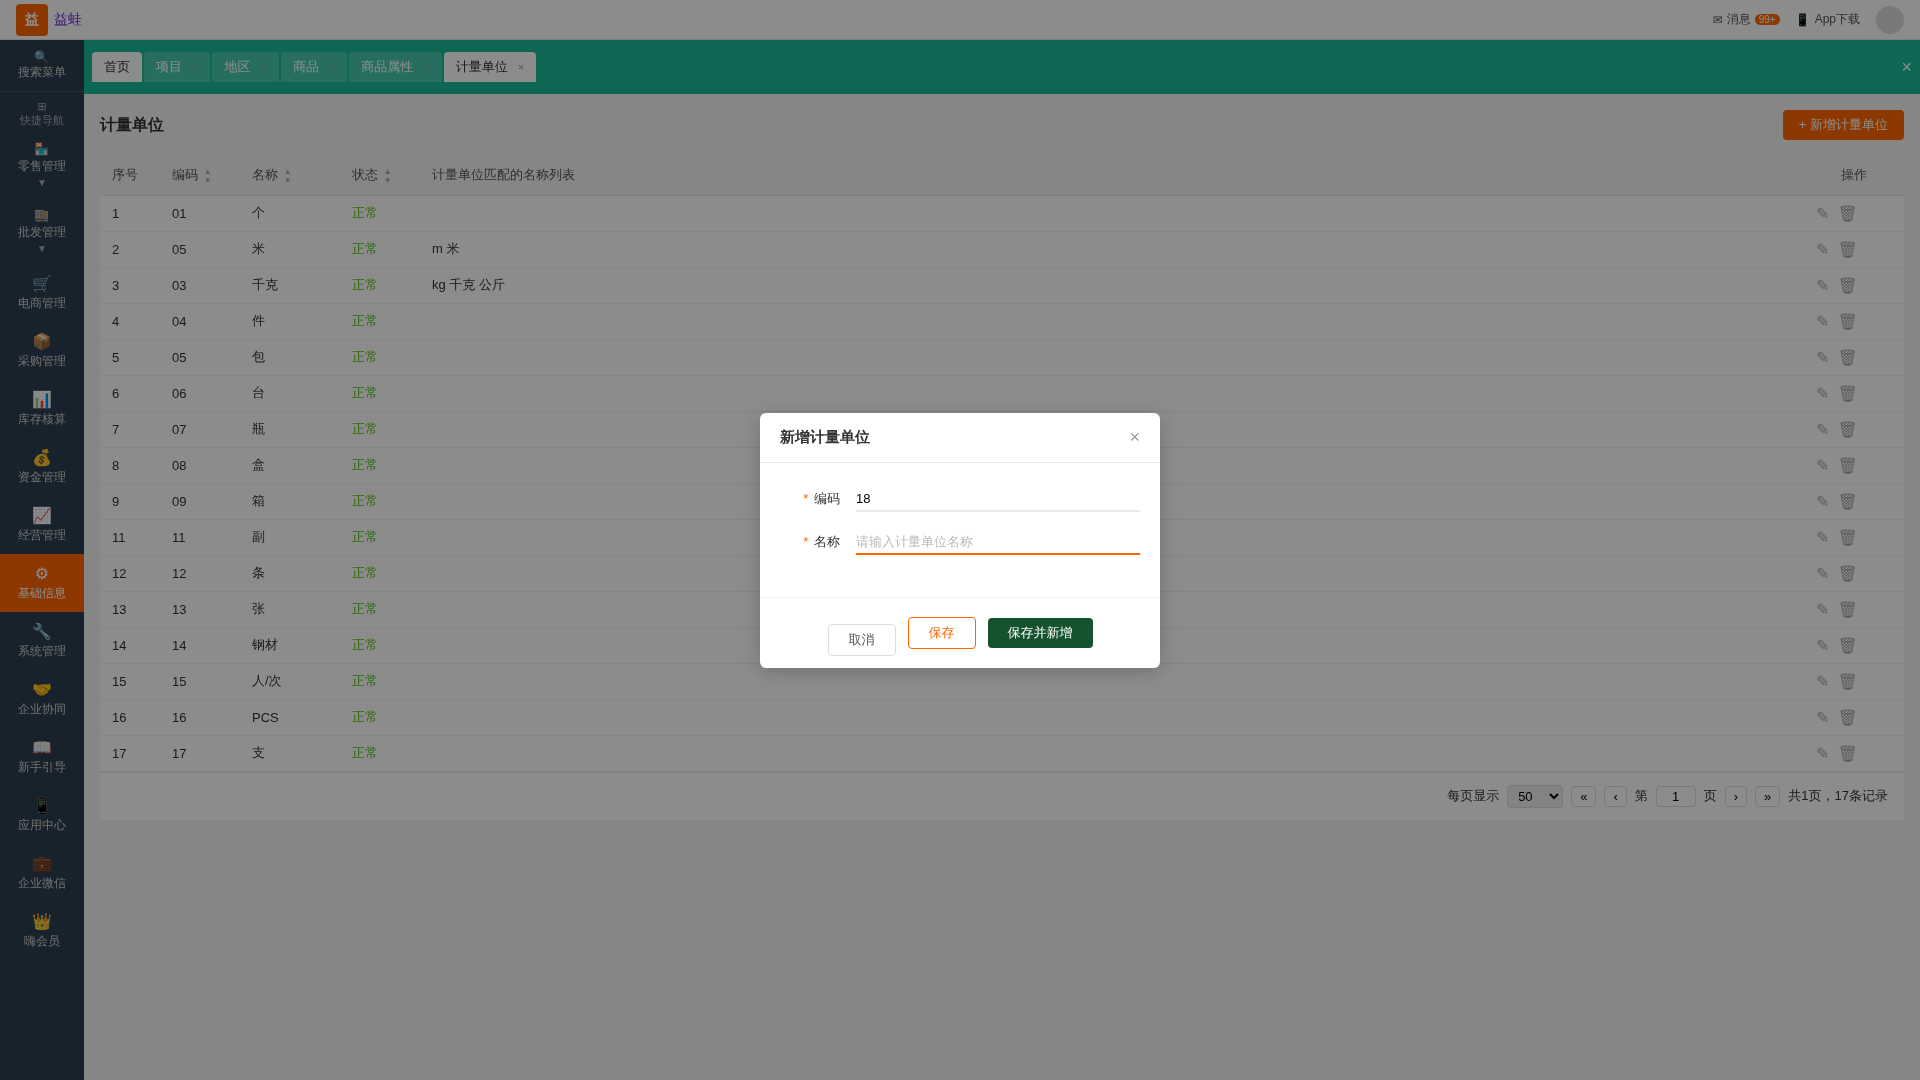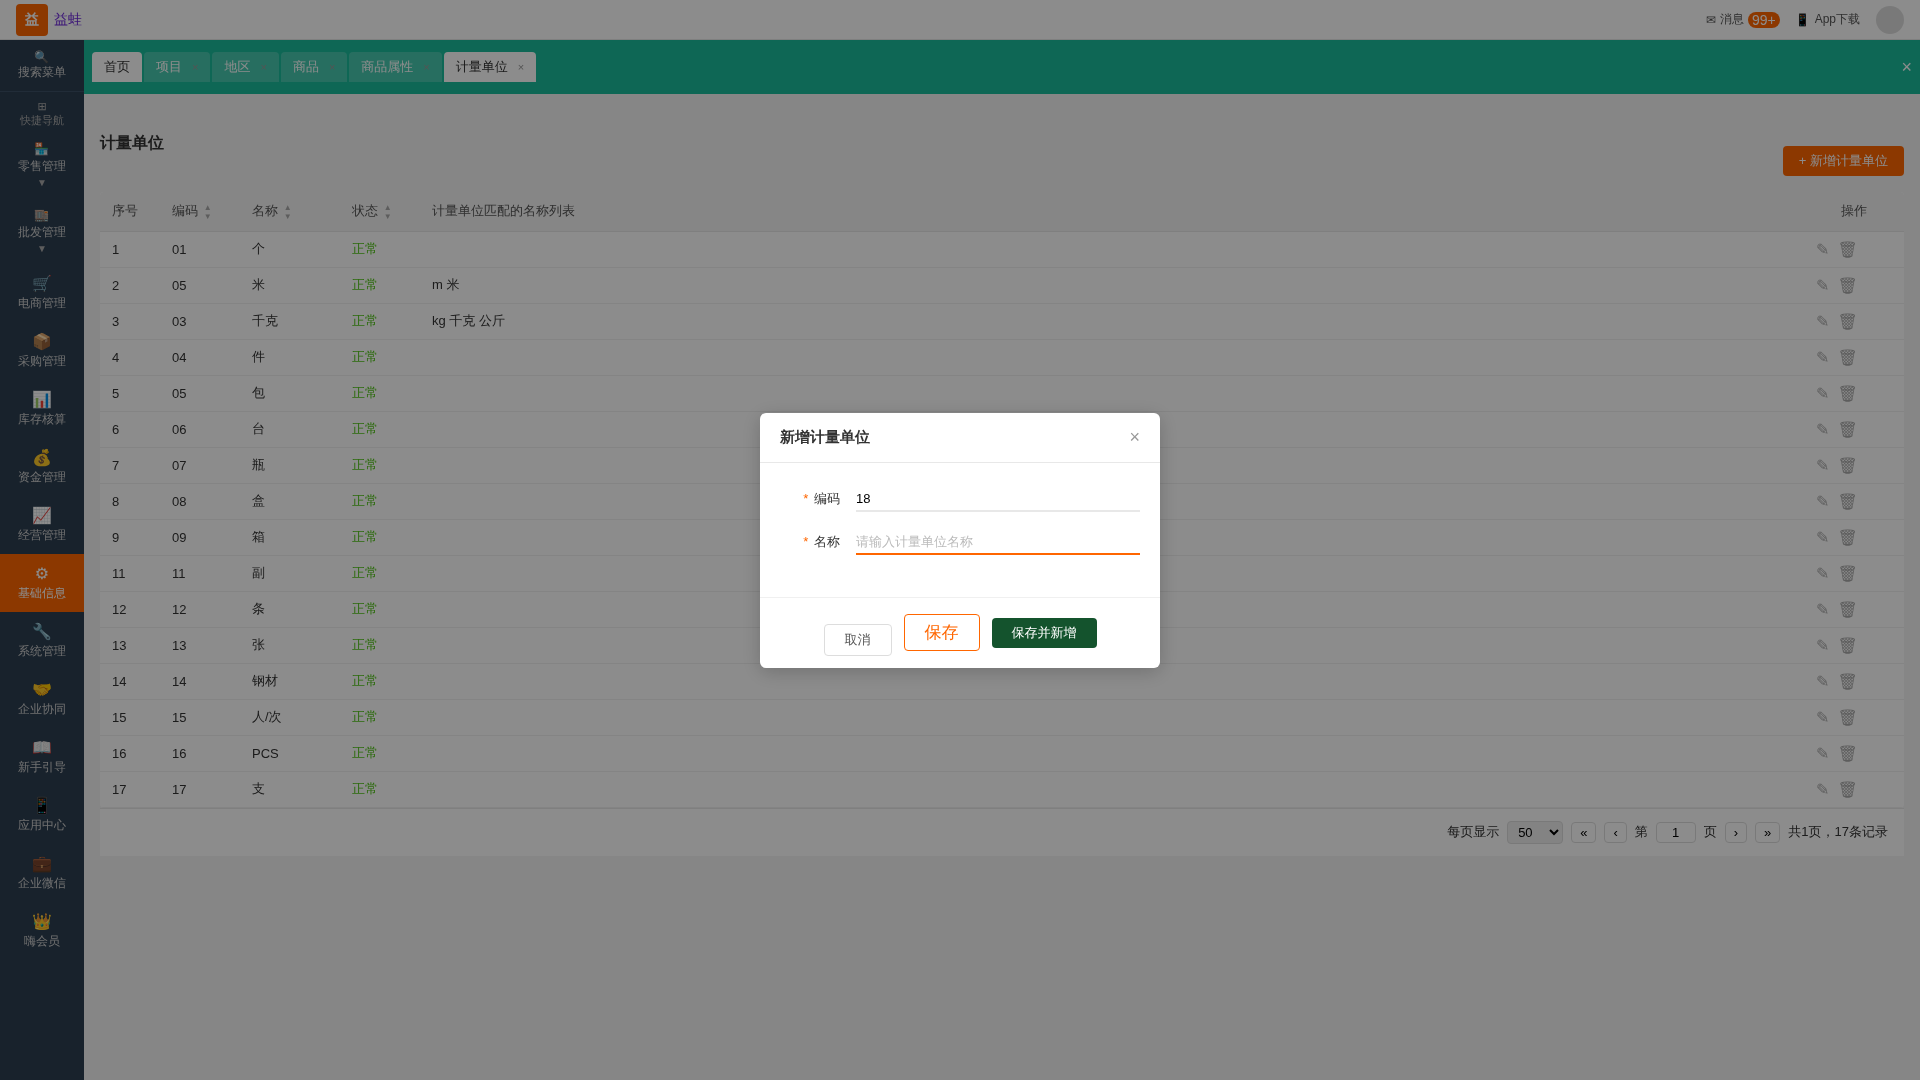--- a/index.html
+++ b/index.html
@@ -6,21 +6,21 @@
     body { font-family: "Microsoft YaHei", "PingFang SC", Arial, sans-serif; font-size: 13px; background: #f0f2f5; color: #333; height: 1080px; width: 1920px; overflow: hidden; display: flex; flex-direction: column; }
 
     
     .topbar { height: 40px; background: #fff; display: flex; align-items: center; padding: 0 16px; border-bottom: 1px solid #e8e8e8; justify-content: space-between; flex-shrink: 0; }
     .topbar-left { display: flex; align-items: center; gap: 8px; }
     .logo-area { display: flex; align-items: center; gap: 6px; }
     .logo-icon { width: 32px; height: 32px; background: #f60; border-radius: 4px; display: flex; align-items: center; justify-content: center; color: #fff; font-weight: bold; font-size: 14px; }
     .logo-text { color: #6d28d9; font-weight: normal; font-size: 14px; }
     .topbar-right { display: flex; align-items: center; gap: 16px; }
     .topbar-btn { display: flex; align-items: center; gap: 4px; font-size: 12px; color: #555; cursor: pointer; }
-    .badge { background: #f60; color: #fff; border-radius: 8px; font-size: 14px; padding: 0 4px; min-width: 16px; text-align: center; }
+    .badge { background: #f60; color: #fff; border-radius: 8px; font-size: 10px; padding: 0 4px; min-width: 16px; text-align: center; }
     .avatar { width: 28px; height: 28px; background: #ddd; border-radius: 50%; }
 
     
     .main-layout { display: flex; flex: 1; overflow: hidden; }
 
     
     .sidebar { width: 84px; background: #2c3e50; display: flex; flex-direction: column; overflow-y: auto; flex-shrink: 0; }
     .sidebar-search { padding: 10px 8px; color: #ccc; font-size: 12px; text-align: center; cursor: pointer; border-bottom: 1px solid #3d5166; }
     .sidebar-nav-label { padding: 8px 8px 4px; color: #aaa; font-size: 11px; text-align: center; cursor: pointer; }
     .sidebar-item { padding: 10px 4px; color: #ccc; font-size: 12px; text-align: center; cursor: pointer; display: flex; flex-direction: column; align-items: center; gap: 2px; }
@@ -38,21 +38,21 @@
     .tab { height: 30px; padding: 0 12px; border-radius: 4px 4px 0 0; display: flex; align-items: center; gap: 6px; font-size: 13px; cursor: pointer; color: #fff; background: rgba(255,255,255,0.2); }
     .tab.active { background: #fff; color: #333; }
     .tab .tab-close { font-size: 11px; color: #999; cursor: pointer; margin-left: 4px; }
     .tab.active .tab-close { color: #999; }
     .tabs-close-all { margin-left: auto; color: #fff; font-size: 18px; cursor: pointer; }
 
     
     .page-content { flex: 1; background: #f5f5f5; padding: 16px; overflow: auto; position: relative; }
     .page-header { display: flex; align-items: center; justify-content: space-between; margin-bottom: 16px; }
     .page-title { font-size: 16px; font-weight: bold; color: #333; }
-    .btn-add { background: #f60; color: #fff; border: none; padding: 6px 16px; border-radius: 4px; cursor: pointer; font-size: 13px; margin-top: 36px; }
+    .btn-add { background: #f60; color: #fff; border: none; padding: 6px 16px; border-radius: 4px; cursor: pointer; font-size: 13px; }
 
     
     .table-container { background: #fff; border-radius: 4px; overflow: hidden; }
     table { width: 100%; border-collapse: collapse; }
     thead tr { background: #f5f5f5; }
     th { padding: 10px 12px; text-align: left; font-size: 13px; color: #555; border-bottom: 1px solid #e8e8e8; font-weight: normal; white-space: nowrap; }
     th .sort-arrows { display: inline-flex; flex-direction: column; font-size: 8px; color: #aaa; margin-left: 2px; vertical-align: middle; }
     td { padding: 8px 12px; font-size: 13px; color: #333; border-bottom: 1px solid #f0f0f0; }
     .status-normal { color: #52c41a; }
     .action-btns { display: flex; gap: 8px; }
@@ -73,21 +73,21 @@
     .modal-close { background: none; border: none; font-size: 18px; color: #999; cursor: pointer; }
     .modal-body { padding: 24px 20px; }
     .form-row { display: flex; align-items: center; margin-bottom: 18px; }
     .form-label { width: 60px; text-align: right; margin-right: 16px; font-size: 13px; color: #333; }
     .form-required { color: #f60; margin-right: 2px; }
     .form-input { flex: 1; border: none; border-bottom: 2px solid #e8e8e8; padding: 4px 0; font-size: 13px; outline: none; }
     .form-input.active-border { border-bottom-color: #f60; }
     .form-input::placeholder { color: #bbb; }
     .modal-footer { padding: 12px 20px; display: flex; align-items: center; justify-content: center; gap: 12px; border-top: 1px solid #f0f0f0; }
     .btn-cancel { border: 1px solid #ddd; background: #fff; color: #555; padding: 6px 20px; border-radius: 4px; cursor: pointer; font-size: 13px; margin-top: 14px; }
-    .btn-save { border: 1px solid #f60; background: #fff; color: #f60; padding: 6px 20px; border-radius: 4px; cursor: pointer; font-size: 17px; }
+    .btn-save { border: 1px solid #f60; background: #fff; color: #f60; padding: 6px 20px; border-radius: 4px; cursor: pointer; font-size: 13px; }
     .btn-save-add { background: #14532d; color: #fff; border: none; padding: 6px 20px; border-radius: 4px; cursor: pointer; font-size: 13px; }
 
     .col-seq { width: 60px; }
     .col-code { width: 80px; }
     .col-name { width: 100px; }
     .col-status { width: 80px; }
     .col-action { width: 100px; text-align: center; }
   </style>
 </head>
 <body>

